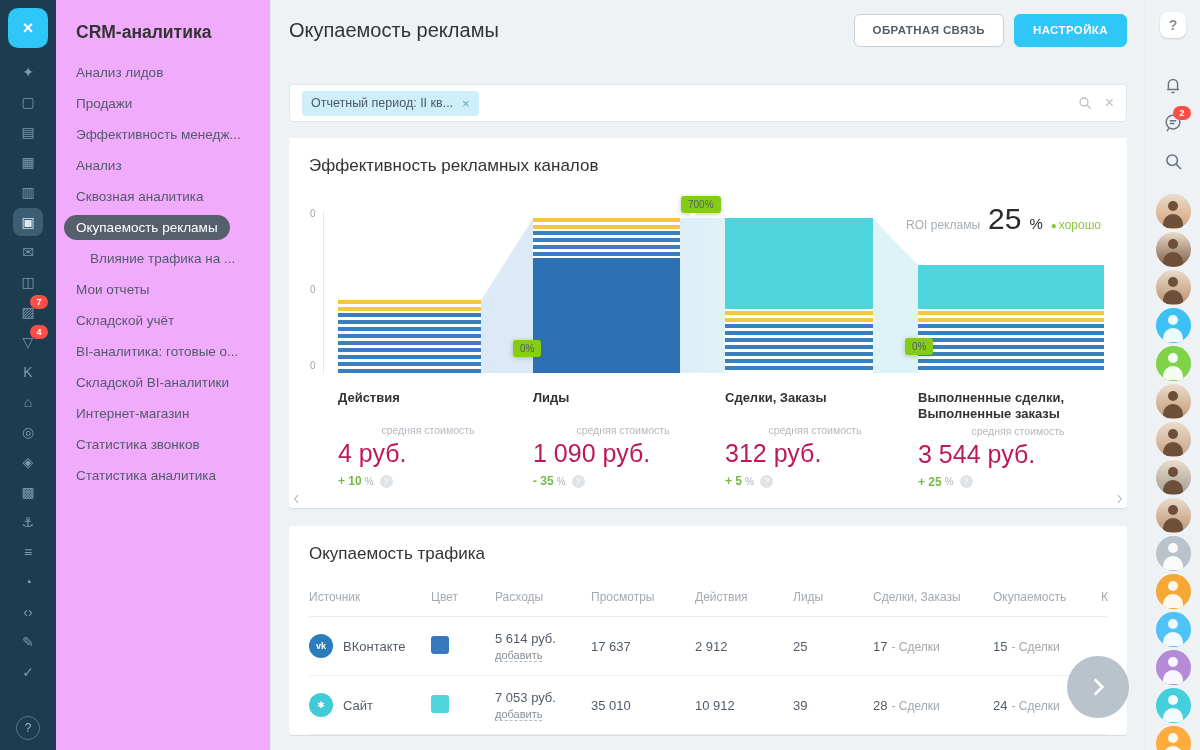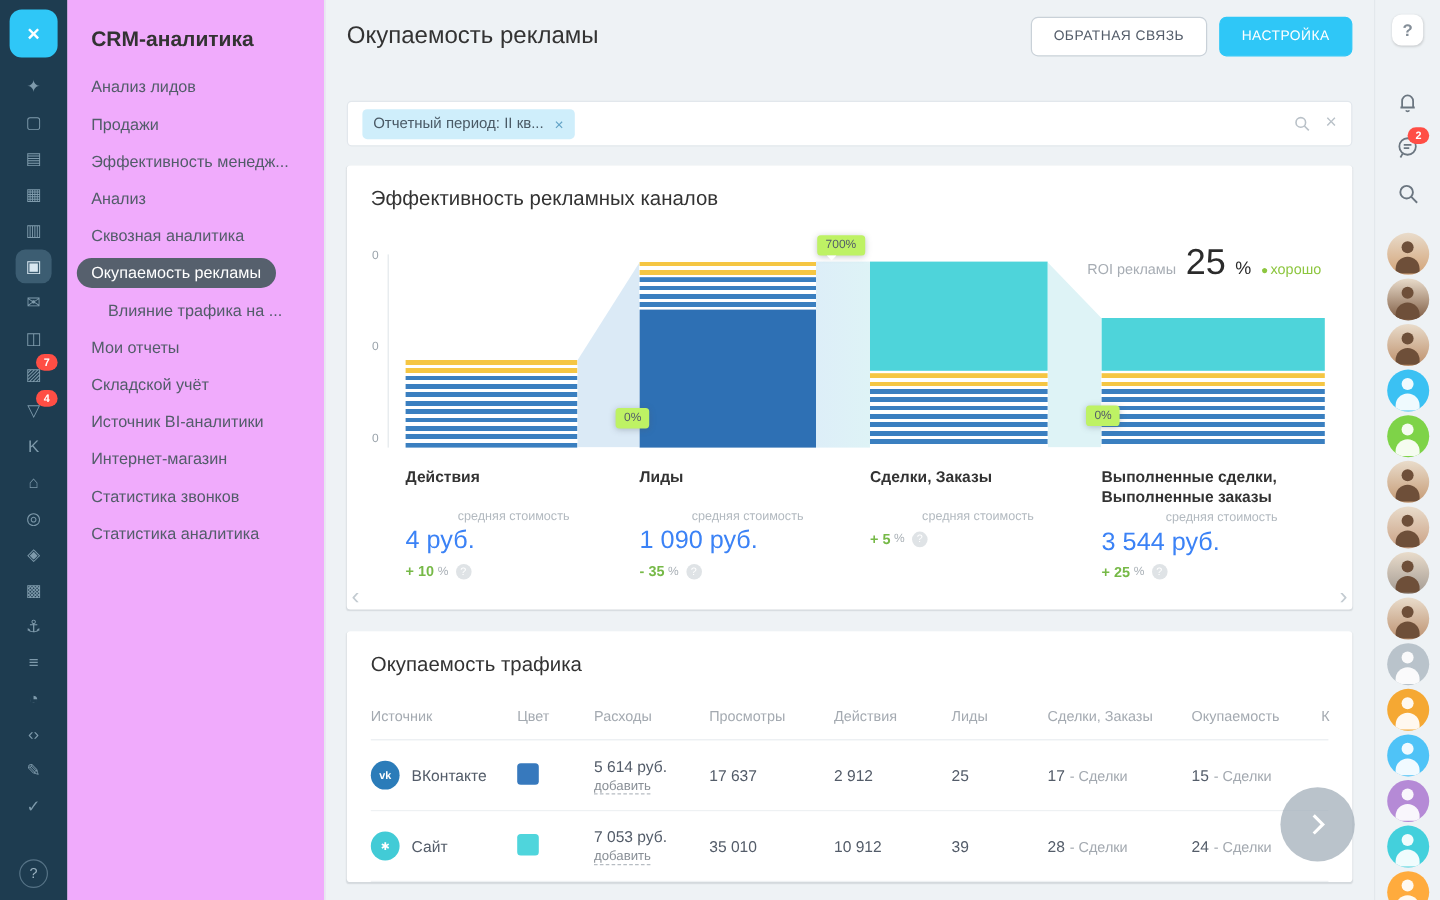--- a/index.html
+++ b/index.html
@@ -25,21 +25,21 @@
   .sidebar{position:absolute;left:56px;top:0;bottom:0;width:215px;background:#f0abfc;border-right:1px solid #e4e9ed;box-sizing:border-box;z-index:9;}
   .sidebar-title{padding:22px 20px 14px;font-size:17.5px;font-weight:bold;color:#333;}
   .menu-item{padding:8px 20px;font-size:13.5px;color:#525c69;cursor:pointer;white-space:nowrap;}
   .menu-item.indent{padding-left:34px;}
   .menu-item.selected span{background:#56606d;color:#fff;border-radius:14px;padding:5px 12px;display:inline-block;margin:-5px -12px;}
   
   .main{position:absolute;left:271px;top:0;bottom:0;right:55px;padding:0 18px;box-sizing:border-box;overflow:hidden;}
   .header-row{height:60px;display:flex;align-items:center;justify-content:space-between;}
   .page-title{font-size:20px;font-weight:normal;color:#333;margin:0;}
   .header-buttons{display:flex;align-items:center;}
-  .btn{height:33px;padding:0 18px;border-radius:6px;font-size:11.5px;font-weight:normal;letter-spacing:.4px;
+  .btn{height:33px;padding:0 18px;border-radius:6px;font-size:11.5px;font-weight:bold;letter-spacing:.4px;
     font-family:inherit;cursor:pointer;}
   .btn-light{background:#fff;border:1px solid #c9d1d8;color:#535c69;margin-right:10px;}
   .btn-primary{background:#2fc7f7;border:1px solid #2fc7f7;color:#fff;}
   .filter-bar{height:38px;background:#fff;border:1px solid #e2e7ec;border-radius:4px;display:flex;align-items:center;
     padding:0 12px;margin:24px 0 16px;box-sizing:border-box;}
   .chip{display:flex;align-items:center;background:#cfeefb;border-radius:4px;padding:5px 9px;font-size:12.5px;color:#4a5a66;cursor:pointer;}
   .chip-x{margin-left:9px;color:#62a3c6;font-size:13px;cursor:pointer;}
   .filter-right{margin-left:auto;display:flex;align-items:center;gap:12px;color:#b9c1c8;}
   .filter-clear{font-size:16px;cursor:pointer;color:#b9c1c8;}
   .card{background:#fff;border-radius:3px;box-shadow:0 1px 1px rgba(60,70,80,.14);padding:18px 20px 14px;position:relative;}
@@ -62,31 +62,31 @@
   .b{background:repeating-linear-gradient(to bottom,#3a7fc0 0 4px,#ffffff 4px 7px);}
   .sb{background:#2e70b4;} .st{background:#4ed4da;}
   .s1y{top:88px;height:13px;} .s1b{top:101px;height:60px;}
   .s2y{top:6px;height:13px;}  .s2b{top:19px;height:26px;} .s2s{top:46px;height:115px;}
   .s3s{top:6px;height:91px;}  .s3y{top:99px;height:13px;} .s3b{top:112px;height:49px;}
   .s4s{top:53px;height:44px;} .s4y{top:99px;height:13px;} .s4b{top:112px;height:49px;}
   .trans{position:absolute;}
   .t1{left:158px;width:52px;top:0;height:161px;background:#dbeaf6;clip-path:polygon(0 55%,100% 4%,100% 100%,0 100%);}
   .t2{left:357px;width:45px;top:6px;height:155px;background:linear-gradient(90deg,#ddeef8,#def3f6);}
   .t3{left:550px;width:45px;top:0;height:161px;background:#def3f6;clip-path:polygon(0 4%,100% 33%,100% 100%,0 100%);}
-  .tip{position:absolute;background:#bef264;border-radius:3px;box-shadow:0 1px 5px rgba(80,90,100,.35);
+  .tip{position:absolute;background:#84cc16;border-radius:3px;box-shadow:0 1px 5px rgba(80,90,100,.35);
     font-size:10px;color:#535c69;padding:3px 7px;z-index:3;}
   .tip-top{left:358px;top:-16px;}
   .tip-top::after{content:"";position:absolute;left:8px;bottom:-4px;border:4px solid transparent;border-top-color:#fff;border-bottom:0;}
   .tip-a{left:190px;top:128px;} .tip-b{left:582px;top:126px;}
   
   .stages{position:relative;height:104px;margin:10px 0 0 14px;}
   .stage{position:absolute;top:0;}
   .stage-name{font-size:13px;font-weight:bold;color:#333;min-height:32px;line-height:1.25;}
   .cost-label{font-size:10.5px;color:#b3bac0;margin-top:2px;text-align:center;}
-  .cost{font-size:21px;color:#3b82f6;margin-top:3px;}
+  .cost{font-size:25px;color:#be185d;margin-top:3px;}
   .delta-row{margin-top:6px;font-size:12px;display:flex;align-items:center;}
   .delta{color:#76b947;font-weight:bold;}
   .delta-unit{color:#aab1b7;font-size:10px;margin-left:3px;}
   .q{display:inline-block;width:13px;height:13px;border-radius:50%;background:#dfe3e6;color:#fff;font-size:9px;
     text-align:center;line-height:13px;margin-left:6px;cursor:pointer;}
   .edge-arrow{position:absolute;top:348px;font-size:20px;color:#c3cbd1;cursor:pointer;}
   .edge-prev{left:4px;} .edge-next{right:4px;}
   
   .table-card{margin-top:18px;padding-bottom:0;}
   .thead,.trow{display:grid;grid-template-columns:122px 64px 96px 104px 98px 80px 120px 108px 1fr;align-items:center;}
@@ -151,21 +151,22 @@
   <nav class="menu">
       <div class="menu-item"><span>Анализ лидов</span></div>
       <div class="menu-item"><span>Продажи</span></div>
       <div class="menu-item"><span>Эффективность менедж...</span></div>
       <div class="menu-item"><span>Анализ</span></div>
       <div class="menu-item"><span>Сквозная аналитика</span></div>
       <div class="menu-item selected"><span>Окупаемость рекламы</span></div>
       <div class="menu-item indent"><span>Влияние трафика на ...</span></div>
       <div class="menu-item"><span>Мои отчеты</span></div>
       <div class="menu-item"><span>Складской учёт</span></div>
-      <div class="menu-item"><span>Источник BI-аналитики</span></div>
+      <div class="menu-item"><span>BI-аналитика: готовые о...</span></div>
+      <div class="menu-item"><span>Складской BI-аналитики</span></div>
       <div class="menu-item"><span>Интернет-магазин</span></div>
       <div class="menu-item"><span>Статистика звонков</span></div>
       <div class="menu-item"><span>Статистика аналитика</span></div>
     </nav>
 </aside>
 
 <main class="main">
   <div class="header-row">
     <h1 class="page-title">Окупаемость рекламы</h1>
     <div class="header-buttons">
@@ -250,20 +251,21 @@
           <div class="cost">1 090 руб.</div>
           <div class="delta-row">
             <span class="delta">- 35</span>
             <span class="delta-unit">%</span>
             <span class="q">?</span>
           </div>
         </div>
         <div class="stage" style="left: 402px; width: 180px;">
           <div class="stage-name">Сделки, Заказы</div>
           <div class="cost-label">средняя стоимость</div>
+          <div class="cost">312 руб.</div>
           <div class="delta-row">
             <span class="delta">+ 5</span>
             <span class="delta-unit">%</span>
             <span class="q">?</span>
           </div>
         </div>
         <div class="stage" style="left: 595px; width: 200px;">
           <div class="stage-name">Выполненные сделки, Выполненные заказы</div>
           <div class="cost-label">средняя стоимость</div>
           <div class="cost">3 544 руб.</div>

